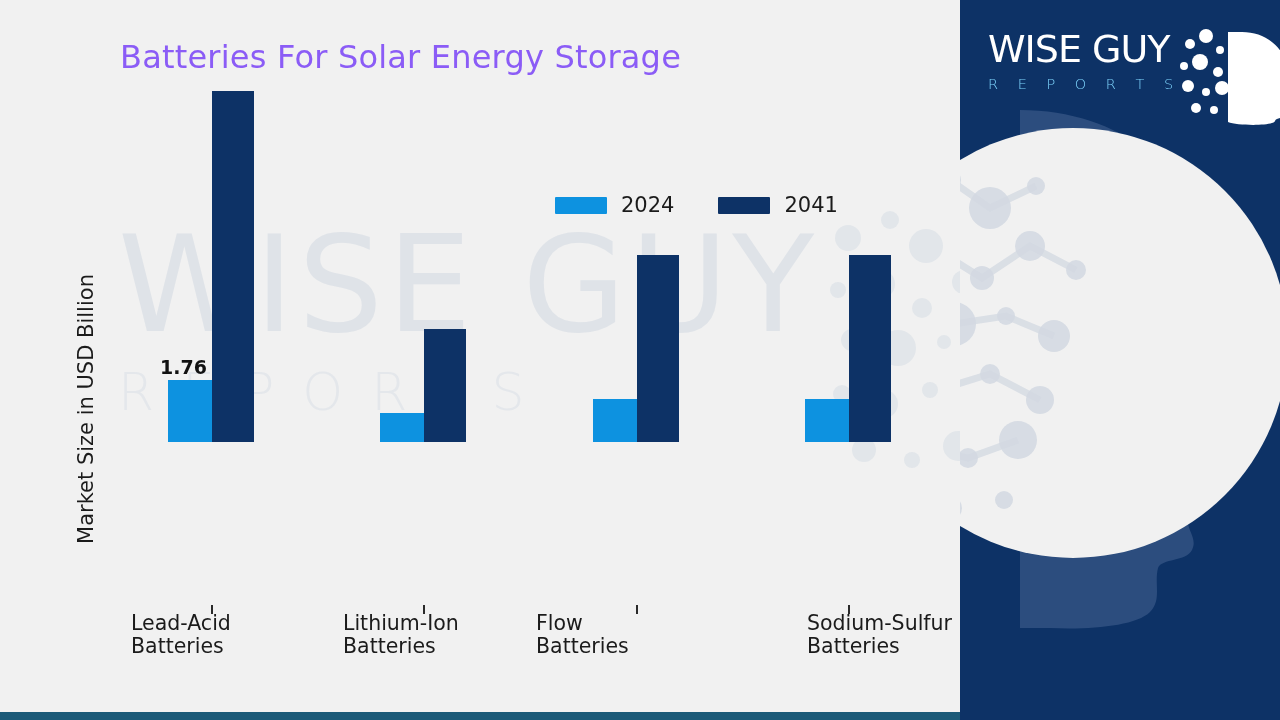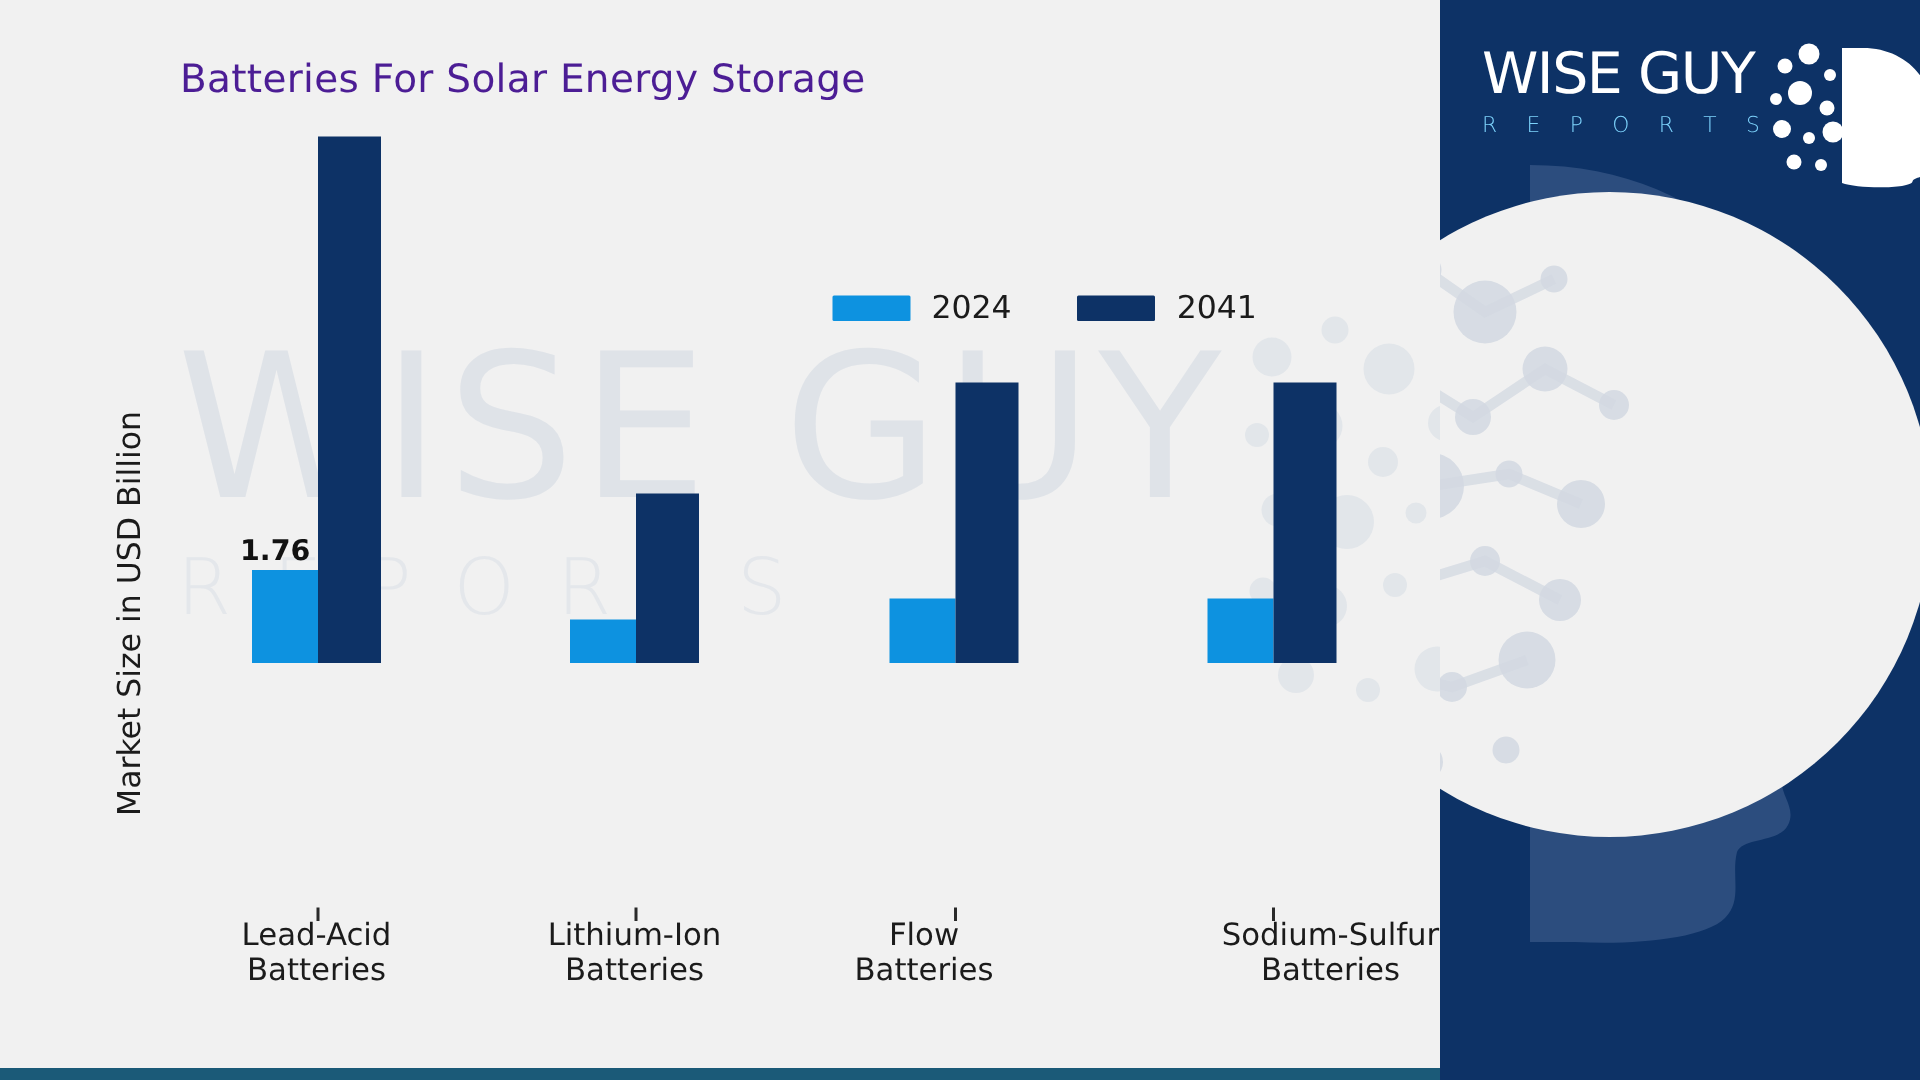--- a/index.html
+++ b/index.html
@@ -26,21 +26,21 @@
   }
   .wm-sub{
     margin-top:10px;font-size:52px;letter-spacing:28px;font-weight:300;
     color:#e4e7eb;white-space:nowrap;
   }
   .wm-dots{position:absolute;left:700px;top:-20px;width:260px;height:300px;}
 
   
   .chart-title{
     position:absolute;left:120px;top:38px;width:760px;
-    font-size:26px;line-height:1.22;color:#4c1d95;font-weight:400;
+    font-size:32px;line-height:1.22;color:#8b5cf6;font-weight:400;
     letter-spacing:.2px;
   }
 
   
   .y-axis-label{
     position:absolute;left:-104px;top:397px;width:380px;
     transform:rotate(-90deg);transform-origin:center center;
     text-align:center;font-size:21px;color:#1b1b1b;white-space:nowrap;
   }
 
@@ -59,21 +59,21 @@
   .group{position:absolute;bottom:115px;height:420px;}
   .bar{position:absolute;bottom:0;}
   .bar.a{background:#0d92e0;}
   .bar.b{background:#0d3266;}
   .bar-value{
     position:absolute;font-size:19px;font-weight:bold;color:#111;
     white-space:nowrap;
   }
 
   .cat-label{
-    position:absolute;top:612px;text-align:center;
+    position:absolute;top:612px;text-align:left;
     font-size:20.5px;line-height:1.14;color:#1b1b1b;
   }
 
   
   .bottom-strip{
     position:absolute;left:0;top:712px;width:960px;height:8px;background:#1b5a78;
   }
 
   
   .right-panel{

